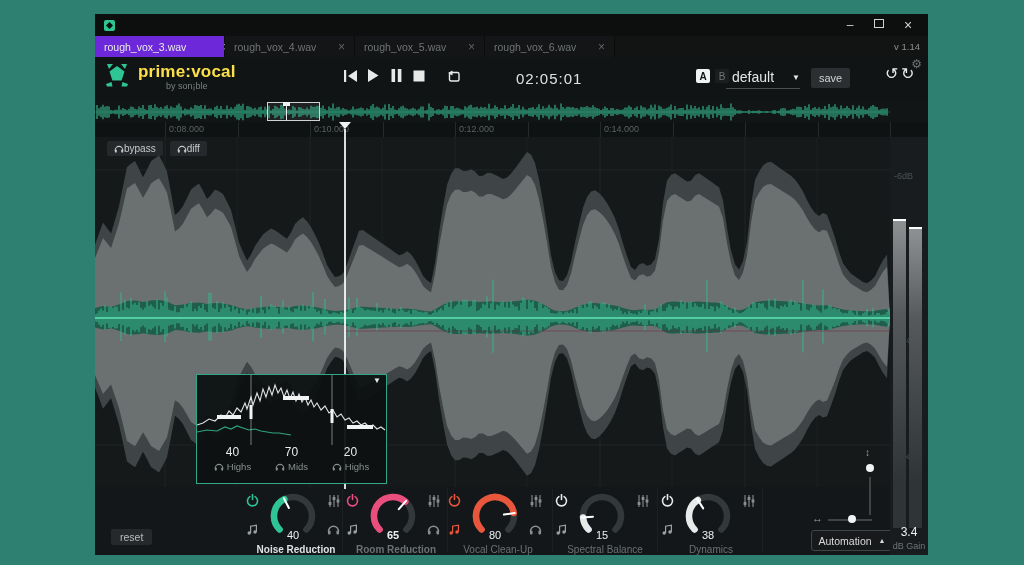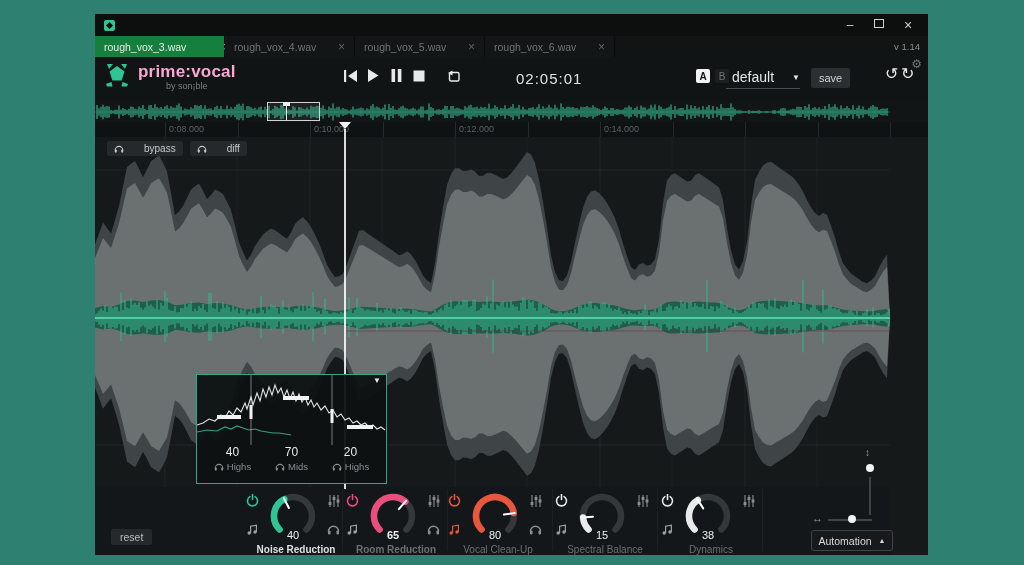--- a/index.html
+++ b/index.html
@@ -9,29 +9,29 @@
   .titlebar{position:absolute;left:0;top:0;width:833px;height:22px;background:#0d0e0e;display:flex;align-items:center;}
   .app-icon{width:11px;height:11px;border-radius:2px;background:#2fc493;margin-left:9px;position:relative;}
   .app-icon::after{content:"";position:absolute;left:3px;top:3px;width:5px;height:5px;background:#0d0e0e;transform:rotate(45deg);}
   .menu-item{color:#c6cac9;font-size:10.5px;padding:0 13px;line-height:22px;cursor:default;}
   .winctls{position:absolute;right:10px;top:0;height:22px;display:flex;align-items:center;gap:9px;}
   .winctl{width:20px;text-align:center;color:#cfd3d4;font-size:12px;line-height:22px;}
   .winctl .maxbox{display:inline-block;width:8px;height:7px;border:1px solid #cfd3d4;margin-bottom:1px;}
   
   .tabbar{position:absolute;left:0;top:22px;width:833px;height:21px;background:#121414;display:flex;}
   .tab{width:130px;height:21px;display:flex;align-items:center;justify-content:space-between;padding:0 9px;box-sizing:border-box;background:#131516;border-right:1px solid #0a0b0b;font-size:10.5px;color:#6f7475;}
-  .tab.active{background:#15803d;color:#e8eaea;gap:37px;}
+  .tab.active{background:#6d28d9;color:#e8eaea;gap:37px;}
   .tab-close{font-size:12px;color:#5f6465;line-height:1;}
   .tab.active .tab-close{color:#c9cdcd;}
   .version{position:absolute;right:8px;top:0;line-height:21px;font-size:9.5px;color:#8a8f90;}
   
   .header{position:absolute;left:0;top:43px;width:833px;height:45px;background:#111415;}
   .brand{position:absolute;left:8px;top:5px;display:flex;}
   .brand-text{margin-left:7px;}
-  .brand-title{color:#f9a8d4;font-size:17px;font-weight:bold;letter-spacing:.2px;line-height:19px;}
+  .brand-title{color:#fde047;font-size:17px;font-weight:bold;letter-spacing:.2px;line-height:19px;}
   .brand-by{color:#79807f;font-size:9px;text-align:center;margin-top:0px;}
   .transport{position:absolute;left:248px;top:12px;display:flex;align-items:center;gap:9px;}
   .t-btn{width:14px;height:13px;display:flex;align-items:center;justify-content:center;}
   .time{position:absolute;left:421px;top:13px;color:#dfe2e2;font-size:15px;letter-spacing:1px;}
   .ab{position:absolute;left:601px;top:12px;display:flex;align-items:center;gap:5px;}
   .ab-a{width:14px;height:14px;background:#f2f4f4;color:#101213;font-size:10px;font-weight:bold;border-radius:2px;display:flex;align-items:center;justify-content:center;}
   .ab-b{width:14px;height:14px;background:#1b1e1f;color:#6f7475;font-size:10px;border-radius:2px;display:flex;align-items:center;justify-content:center;}
   .preset{position:absolute;left:631px;top:12px;width:74px;border-bottom:1px solid #4a5052;display:flex;justify-content:space-between;align-items:center;padding-bottom:3px;}
   .preset-value{color:#e5e7e7;font-size:14px;padding-left:6px;}
   .preset-caret{color:#e5e7e7;font-size:8px;}
@@ -44,21 +44,21 @@
   .sel-line{position:absolute;left:18px;top:0;width:1px;height:17px;background:#e8eaea;}
   .sel-cap{position:absolute;left:15px;top:-1px;width:7px;height:4px;background:#f2f4f4;}
   .ruler{position:absolute;left:0;top:108px;width:833px;height:15px;background:#0f1213;}
   .rtick{position:absolute;top:0;width:1px;height:15px;background:#242a2c;}
   .rlabel{position:absolute;top:2px;font-size:9px;color:#5a6062;}
   
   .main{position:absolute;left:0;top:123px;width:795px;height:350px;background:#15191a;}
   .playhead-line{position:absolute;left:249px;top:115px;width:1.5px;height:360px;background:rgba(255,255,255,0.85);z-index:30;}
   .playhead-tri{position:absolute;left:244px;top:108px;width:0;height:0;border-left:6px solid transparent;border-right:6px solid transparent;border-top:7px solid #f2f4f4;z-index:31;}
   .mon-btns{position:absolute;left:12px;top:127px;display:flex;gap:7px;z-index:20;}
-  .mon-btn{background:#26292b;border-radius:2px;color:#c6cac9;font-size:10px;padding:2px 7px;display:flex;align-items:center;gap:20px;}
+  .mon-btn{background:#26292b;border-radius:2px;color:#c6cac9;font-size:10px;padding:2px 7px;display:flex;align-items:center;gap:0;}
   
   .popup{position:absolute;left:101px;top:360px;width:189px;height:108px;background:rgba(13,17,18,0.95);border:1px solid #2ea886;z-index:40;box-sizing:content-box;}
   .popup-caret{position:absolute;right:5px;top:1px;color:#e8eaea;font-size:8px;}
   .bands{position:absolute;left:0;top:70px;width:189px;display:flex;justify-content:space-between;padding:0 6px;box-sizing:border-box;}
   .band{width:60px;text-align:center;}
   .band-value{color:#e9ebeb;font-size:12px;}
   .band-label{color:#8a8f90;font-size:9.5px;margin-top:2px;display:flex;align-items:center;justify-content:center;gap:3px;}
   
   .bottom{position:absolute;left:0;top:473px;width:795px;height:68px;background:#14171a;}
   .bsep{position:absolute;top:2px;width:1px;height:62px;background:rgba(255,255,255,0.04);}
@@ -495,14 +495,25 @@
       </div>
     <span class="hslider-arrows">↔</span>
     <div class="hslider-track"></div>
     <div class="hslider-dot"></div>
     <div class="automation-btn">
       <span>Automation</span>
         <span class="automation-caret">▲</span>
     </div>
   </div>
 
+  <div class="meter-col">
+    <div id="dbscale">
+        <div class="db-label" style="top: 34px;">-6dB</div>
+        <div class="db-label" style="top: 198px;">-24dB</div>
+        <div class="db-label" style="top: 314px;">-36dB</div>
+      </div>
+    <div class="meter-bar" style="left:3px;top:82px;height:307px;"></div>
+    <div class="meter-bar" style="left:19px;top:90px;height:299px;"></div>
+    <div class="gain-val">3.4</div>
+    <div class="gain-label">dB Gain</div>
+  </div>
 
 </div>
 
 </body></html>

